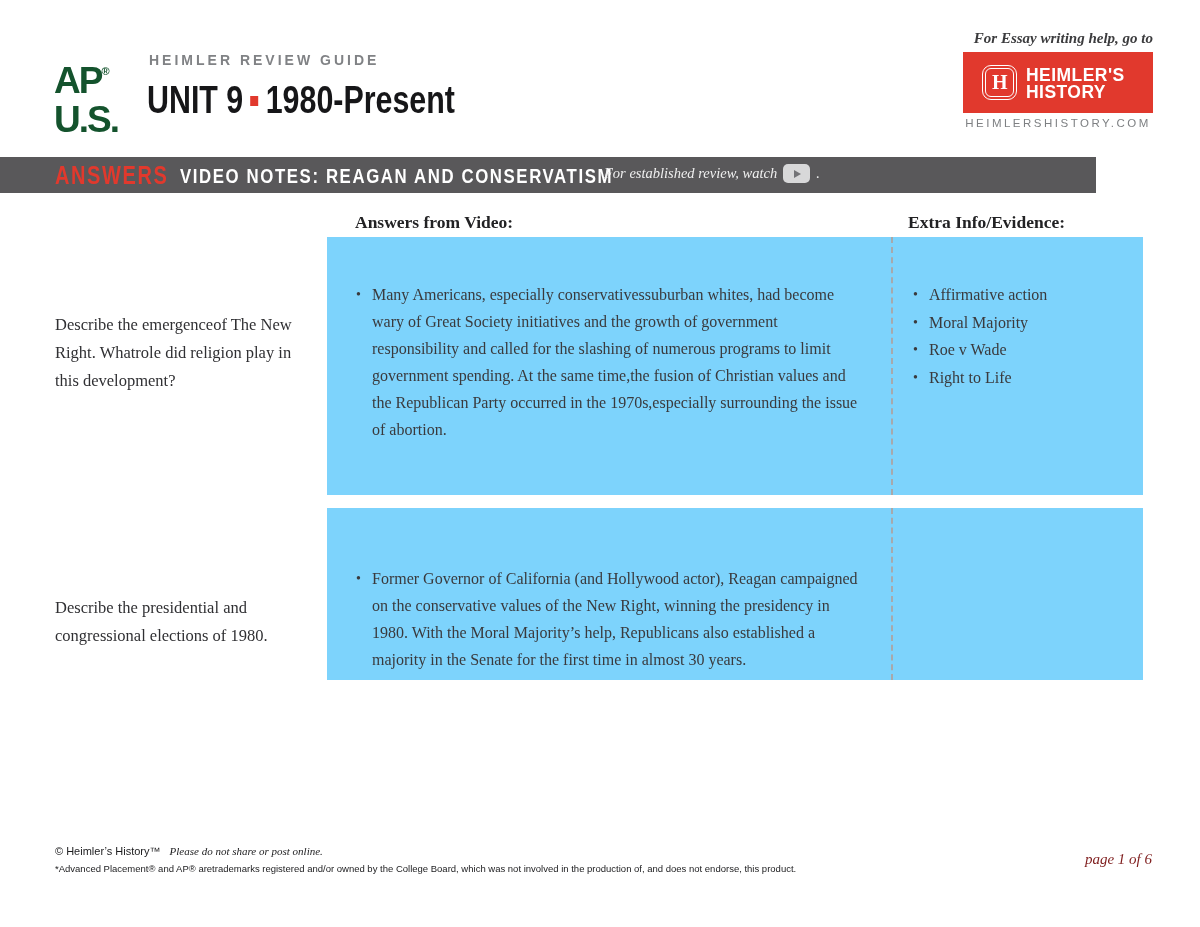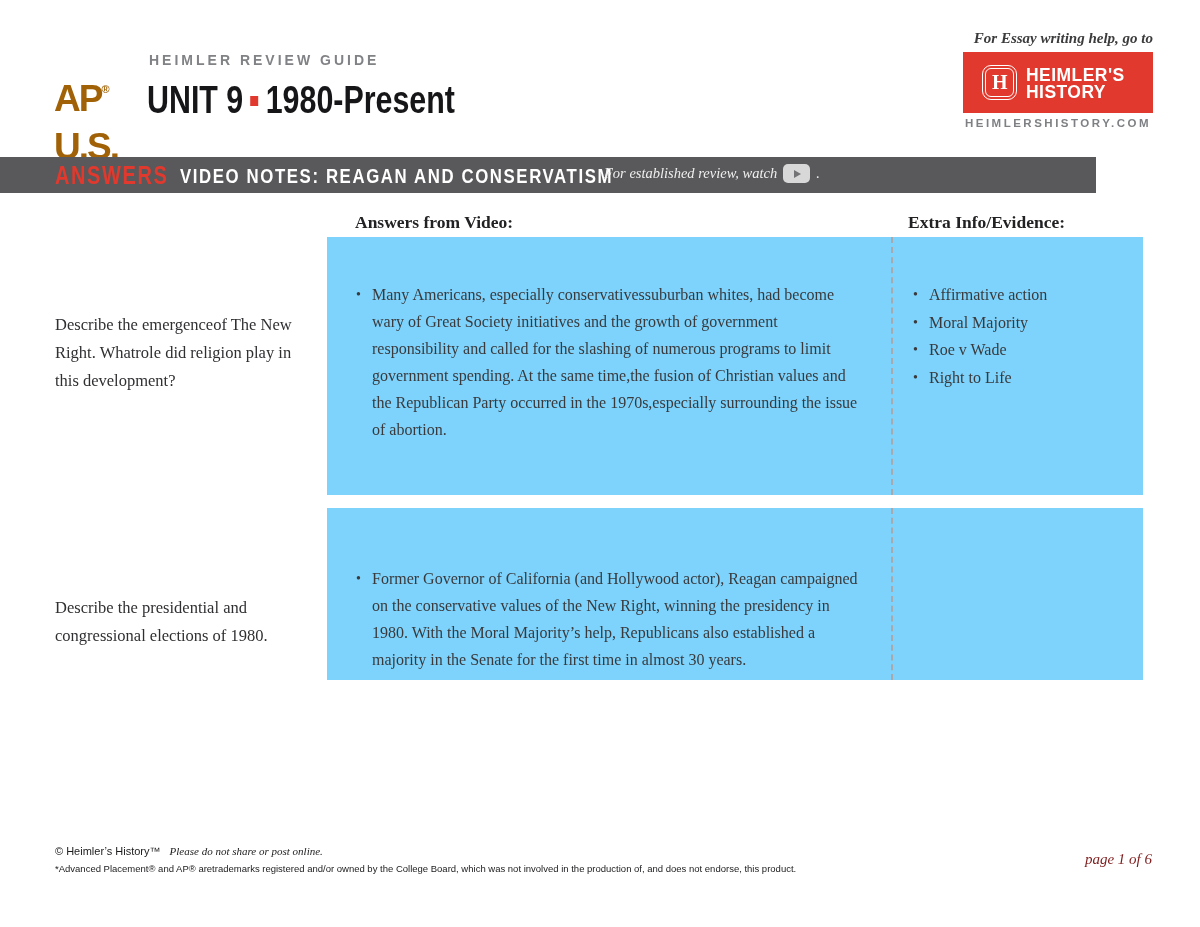--- a/index.html
+++ b/index.html
@@ -1,22 +1,22 @@
 <!DOCTYPE html>
 <html><head>
 <meta charset="utf-8">
 <style>
   html,body{margin:0;padding:0;background:#fff;}
   .page{position:relative;width:1200px;height:927px;background:#ffffff;
         font-family:"Liberation Serif",serif;overflow:hidden;}
 
   
-  .ap-logo{position:absolute;left:54px;top:65px;color:#a16207;
+  .ap-logo{position:absolute;left:54px;top:52px;color:#14532d;
            font-family:"Liberation Sans",sans-serif;font-weight:bold;
-           font-size:37px;line-height:48px;letter-spacing:-2px;}
+           font-size:37px;line-height:39px;letter-spacing:-2px;}
   .ap-logo sup{font-size:11px;letter-spacing:0;vertical-align:18px;}
   .guide-label{position:absolute;left:149px;top:52px;
            font-family:"Liberation Sans",sans-serif;font-weight:bold;
            font-size:14px;letter-spacing:3px;color:#808285;}
   .unit-title{position:absolute;left:147px;top:79px;
            font-family:"Liberation Sans",sans-serif;font-weight:bold;
            font-size:38px;color:#161618;display:flex;align-items:center;gap:9px;
            transform:scaleX(0.80);transform-origin:left top;white-space:nowrap;}
   .red-square{width:10px;height:10px;background:#E1392D;display:inline-block;}
 
@@ -24,21 +24,21 @@
            font-size:15px;color:#3c3c3e;}
   .brand-box{position:absolute;left:963px;top:52px;width:190px;height:61px;background:#E1392D;
            display:flex;align-items:center;justify-content:center;gap:9px;cursor:pointer;}
   .h-badge{width:35px;height:35px;border:4px double #fff;border-radius:9px;box-sizing:border-box;
            display:flex;align-items:center;justify-content:center;color:#fff;
            font-family:"Liberation Serif",serif;font-weight:bold;font-size:20px;}
   .brand-text{color:#fff;font-family:"Liberation Sans",sans-serif;font-weight:bold;
            font-size:19px;line-height:17px;letter-spacing:0.5px;
            transform:scaleX(0.92);transform-origin:left center;white-space:nowrap;}
   .brand-url{position:absolute;left:961px;top:117px;width:194px;text-align:center;
-           font-family:"Liberation Sans",sans-serif;font-weight:bold;
+           font-family:"Liberation Sans",sans-serif;font-weight:normal;
            font-size:11.5px;letter-spacing:2.5px;color:#7e8083;}
 
   
   .banner{position:absolute;left:0;top:157px;width:1096px;height:36px;background:#59585A;}
   .answers-label{position:absolute;left:55px;top:4px;color:#E1392D;
            font-family:"Liberation Sans",sans-serif;font-weight:bold;font-size:25px;
            letter-spacing:2px;transform:scaleX(0.80);transform-origin:left top;white-space:nowrap;}
   .banner-title{position:absolute;left:180px;top:7px;color:#ffffff;
            font-family:"Liberation Sans",sans-serif;font-weight:bold;font-size:21px;
            letter-spacing:2px;transform:scaleX(0.80);transform-origin:left top;white-space:nowrap;}

